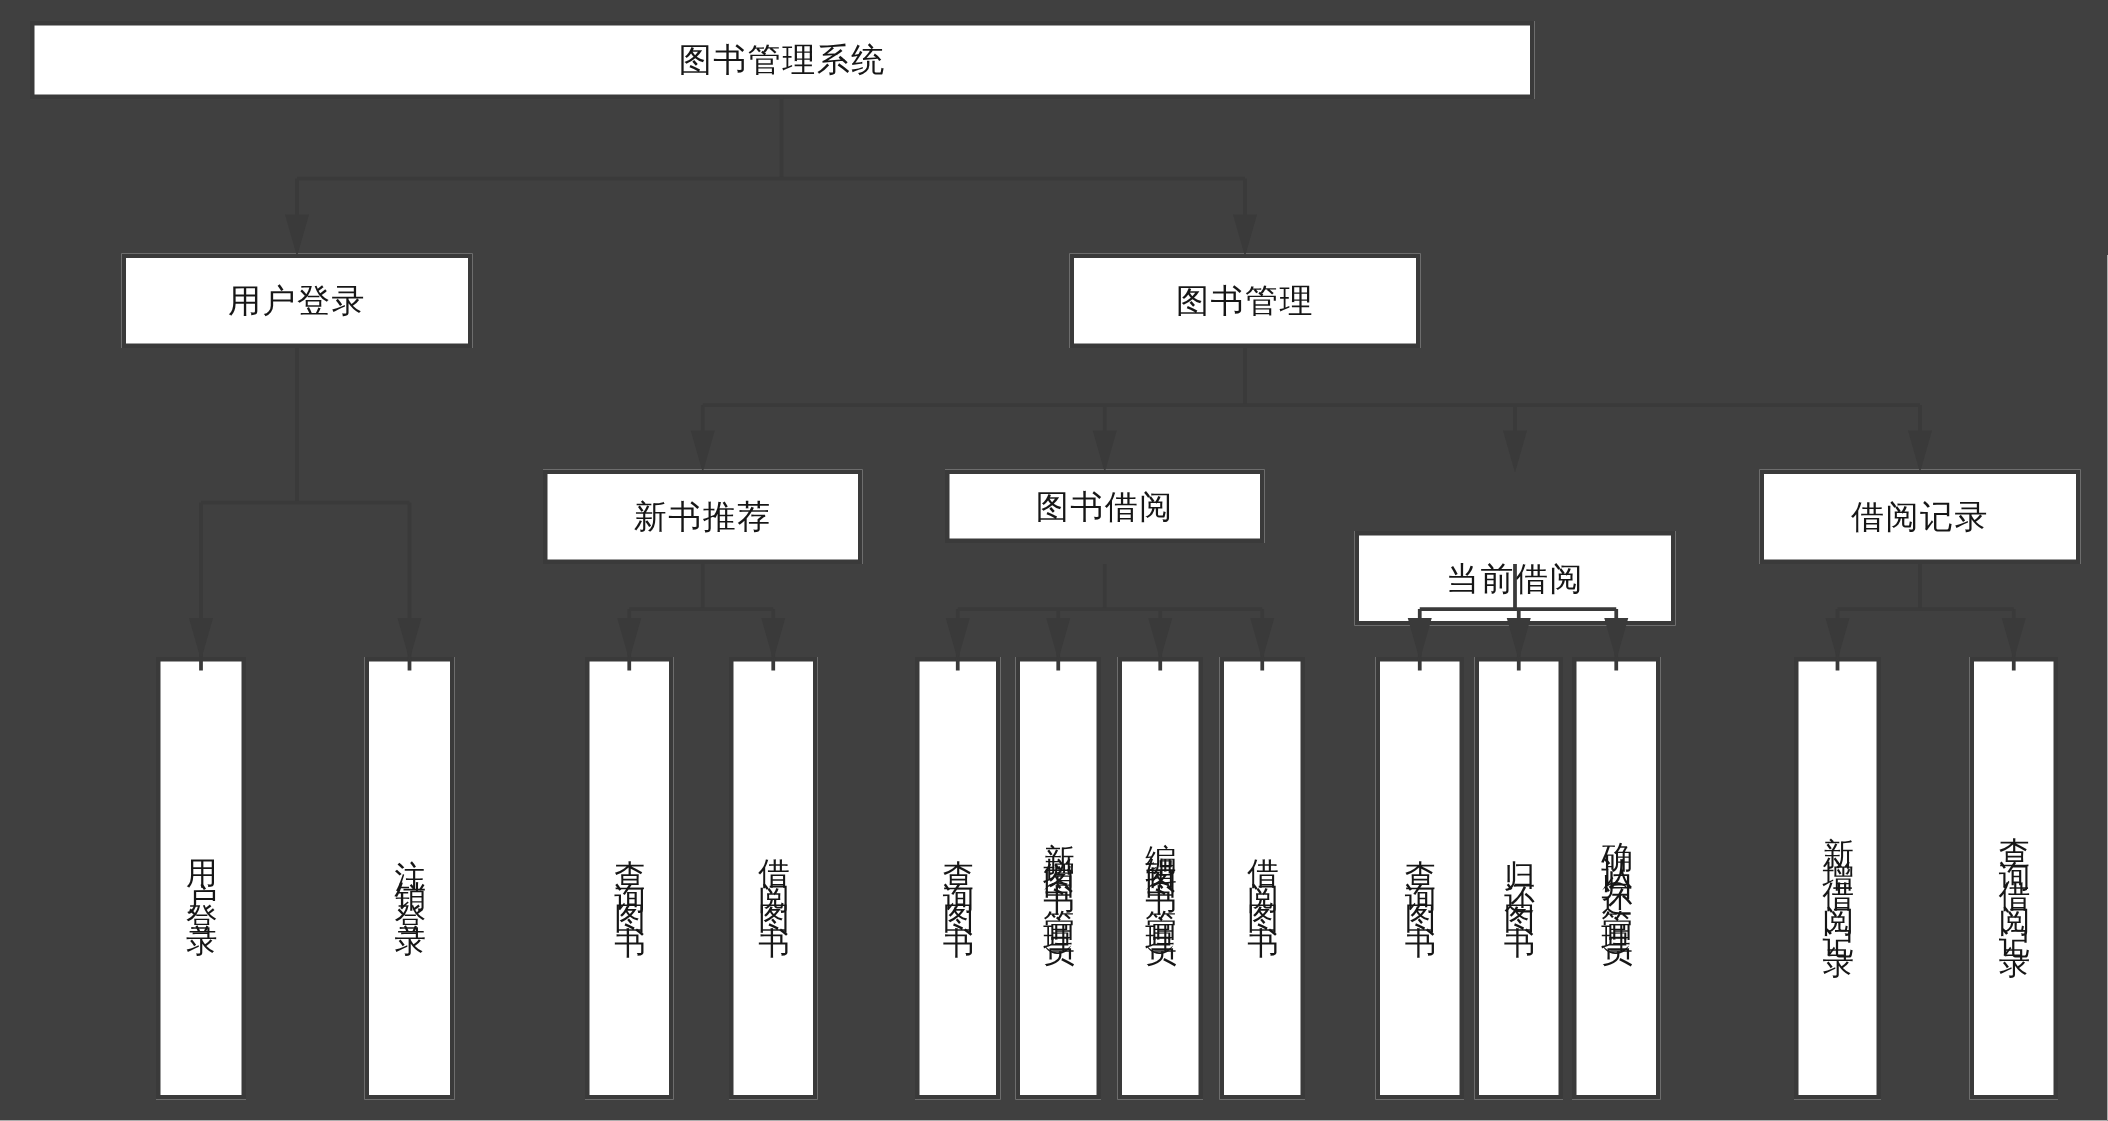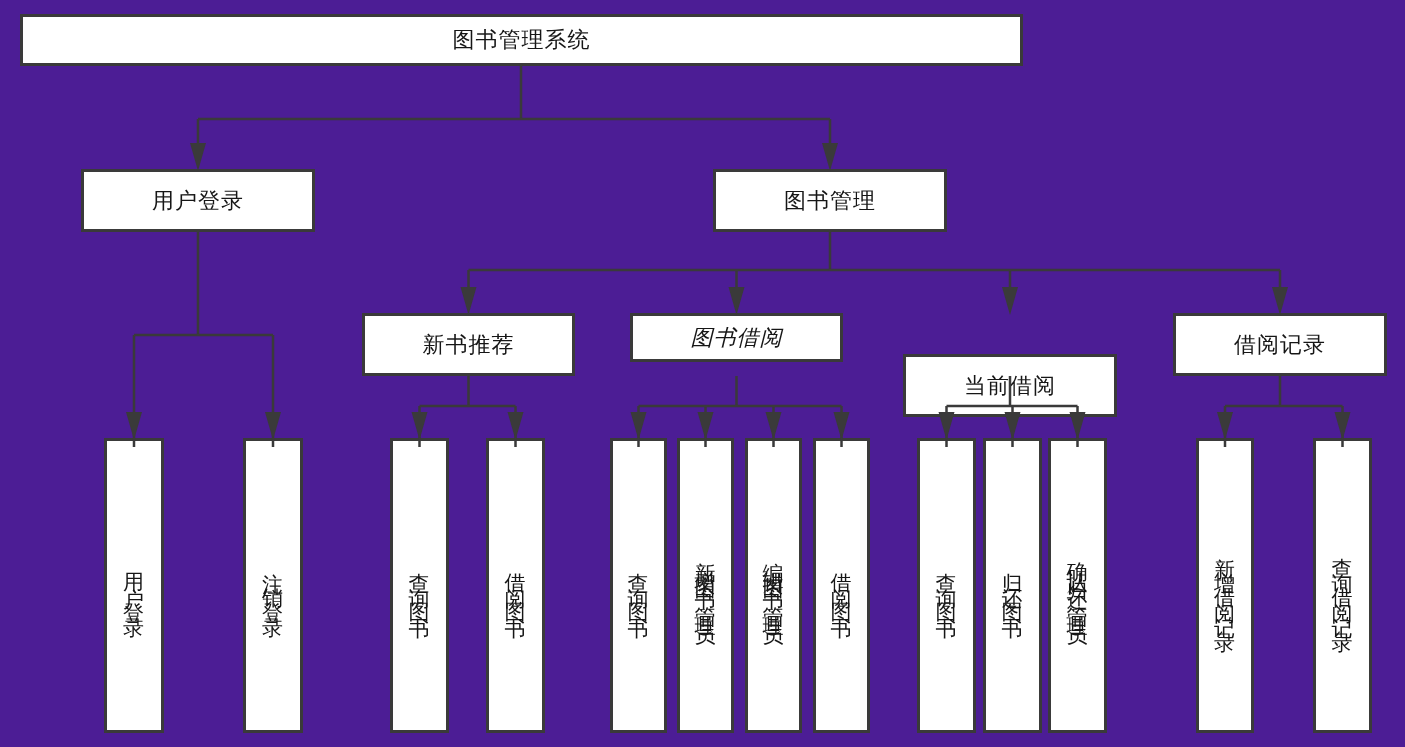--- a/index.html
+++ b/index.html
@@ -1,19 +1,19 @@
 <!DOCTYPE html>
 <html><head>
 <meta charset="utf-8">
 <style>
   html,body{margin:0;padding:0;background:#ffffff;}
   .stage{
     position:relative;
     width:1405px;height:747px;
-    background:#4c1d95;
+    background:#404040;
     font-family:"Liberation Sans","DejaVu Sans",sans-serif;
     overflow:hidden;
   }
   .box{
     position:absolute;
     box-sizing:border-box;
     border:3px solid #3a3a3a;
     background:#ffffff;
     display:flex;
     align-items:center;
@@ -51,21 +51,21 @@
 <body>
 
 <div class="stage">
 
   <div class="box hdr root-box" style="left:20px;top:14px;width:1003px;height:52px;">图书管理系统</div>
 
   <div class="box hdr" style="left:81px;top:169px;width:234px;height:63px;">用户登录</div>
   <div class="box hdr" style="left:713px;top:169px;width:234px;height:63px;">图书管理</div>
 
   <div class="box hdr" style="left:362px;top:313px;width:213px;height:63px;">新书推荐</div>
-  <div class="box hdr" style="left:630px;top:313px;width:213px;height:49px;font-style:italic;">图书借阅</div>
+  <div class="box hdr" style="left:630px;top:313px;width:213px;height:49px;">图书借阅</div>
   <div class="box hdr" style="left:903px;top:313px;width:214px;height:63px;margin-top:41px;">当前借阅</div>
   <div class="box hdr" style="left:1173px;top:313px;width:214px;height:63px;">借阅记录</div>
 
   <div class="box" style="left:104px;top:438px;width:60px;height:295px;">
     <span class="vtxt">用户登录</span>
   </div>
   <div class="box" style="left:243px;top:438px;width:60px;height:295px;">
     <span class="vtxt">注销登录</span>
   </div>
 

